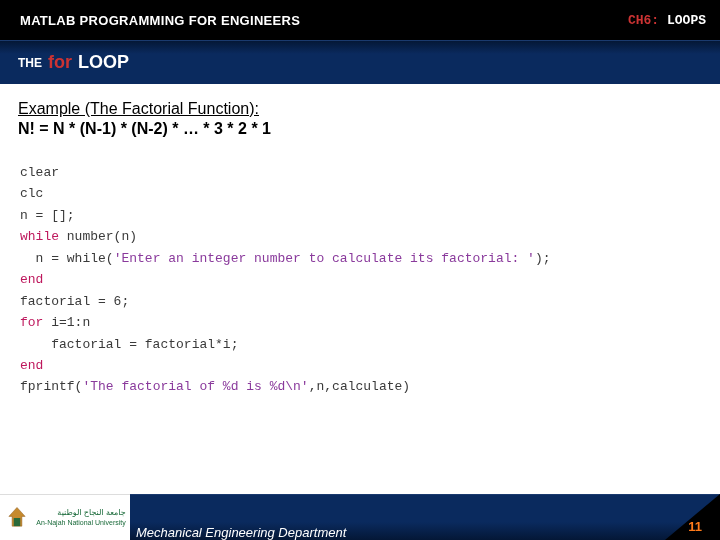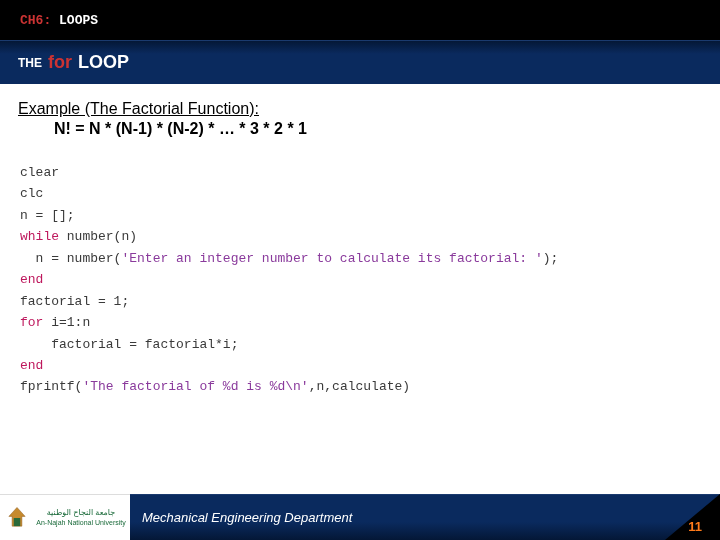--- a/index.html
+++ b/index.html
@@ -69,21 +69,20 @@
     text-decoration: underline;
     font-size: 16px;
     color: #000000;
     margin-bottom: 2px;
   }
   .formula {
     font-weight: bold;
     font-size: 16px;
     color: #000000;
     margin-bottom: 24px;
-    margin-left: 36px;
   }
   .code {
     font-family: "Courier New", Courier, monospace;
     font-size: 13px;
     line-height: 1.65;
     color: #3a3a3a;
     white-space: pre;
     padding-left: 2px;
   }
   .code .kw { color: #be185d; }
@@ -106,40 +105,40 @@
     gap: 6px;
     border-top: 1px solid #ddd;
   }
   .logo-icon {
     width: 26px;
     height: 26px;
   }
   .logo-text {
     display: flex;
     flex-direction: column;
-    align-items: center;
+    align-items: flex-end;
     line-height: 1;
   }
   .logo-ar {
     font-size: 8px;
     color: #1a6a3a;
     margin-bottom: 2px;
   }
   .logo-en {
     font-size: 7px;
     color: #1a6a3a;
   }
   .footer-bar {
     flex: 1;
     background: #0a2a5e;
     background: linear-gradient(#0a2a5e 0%, #0a2a5e 60%, #041736 100%);
     display: flex;
-    align-items: center;
+    align-items: flex-end;
     justify-content: space-between;
-    padding: 0 18px 0 12px;
+    padding: 0 18px 0 6px;
     border-top: 1px solid #1a3a6e;
     position: relative;
   }
   .footer-dept {
     color: #ffffff;
     font-style: italic;
     font-size: 13px;
   }
   .footer-page {
     color: #ff7a1a;
@@ -157,43 +156,44 @@
     width: 0;
     height: 0;
     border-right: 55px solid #000000;
     border-top: 46px solid transparent;
   }
 </style>
 </head>
 <body>
 
 <div class="header">
+  <div class="header-left">MATLAB PROGRAMMING FOR ENGINEERS</div>
   <div class="header-right">
     <span>CH6:</span>
     <span class="loops">LOOPS</span>
   </div>
 </div>
 
 <div class="subheader">
   <span class="title-the">THE</span>
   <span class="title-for">for</span>
   <span class="title-loop">LOOP</span>
 </div>
 
 <div class="content">
   <div class="example-heading">Example (The Factorial Function):</div>
   <div class="formula">N! = N * (N-1) * (N-2) * … * 3 * 2 * 1</div>
 
   <div class="code"><span>clear</span>
 <span>clc</span>
 <span>n = [];</span>
 <span class="kw">while</span><span> number(n)</span>
-<span>  n = number(</span><span class="str">'Enter an integer number to calculate its factorial: '</span><span>);</span>
+<span>  n = while(</span><span class="str">'Enter an integer number to calculate its factorial: '</span><span>);</span>
 <span class="kw">end</span>
-<span>factorial = 1;</span>
+<span>factorial = 6;</span>
 <span class="kw">for</span><span> i=1:n</span>
 <span>    factorial = factorial*i;</span>
 <span class="kw">end</span>
 <span>fprintf(</span><span class="str">'The factorial of %d is %d\n'</span><span>,n,calculate)</span></div>
 </div>
 
 <div class="footer">
   <div class="footer-logo">
     <svg class="logo-icon" viewBox="0 0 32 32">
       <path d="M16 3 L6 14 L10 14 L10 26 L22 26 L22 14 L26 14 Z" fill="#c68a2e" stroke="#8a5a1a" stroke-width="0.6"></path>

